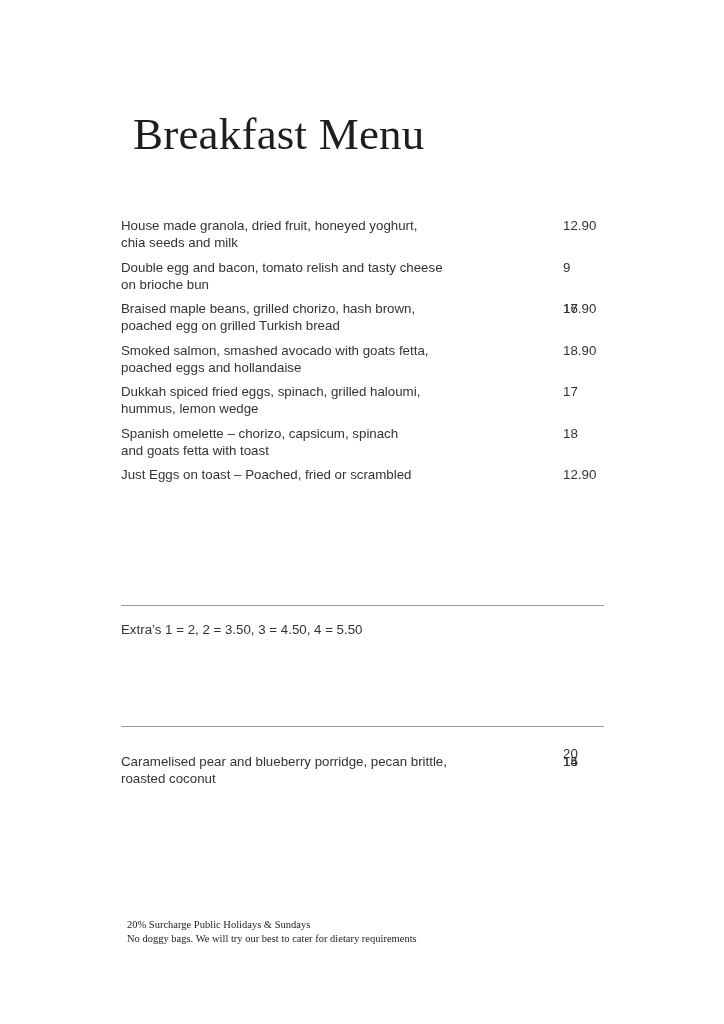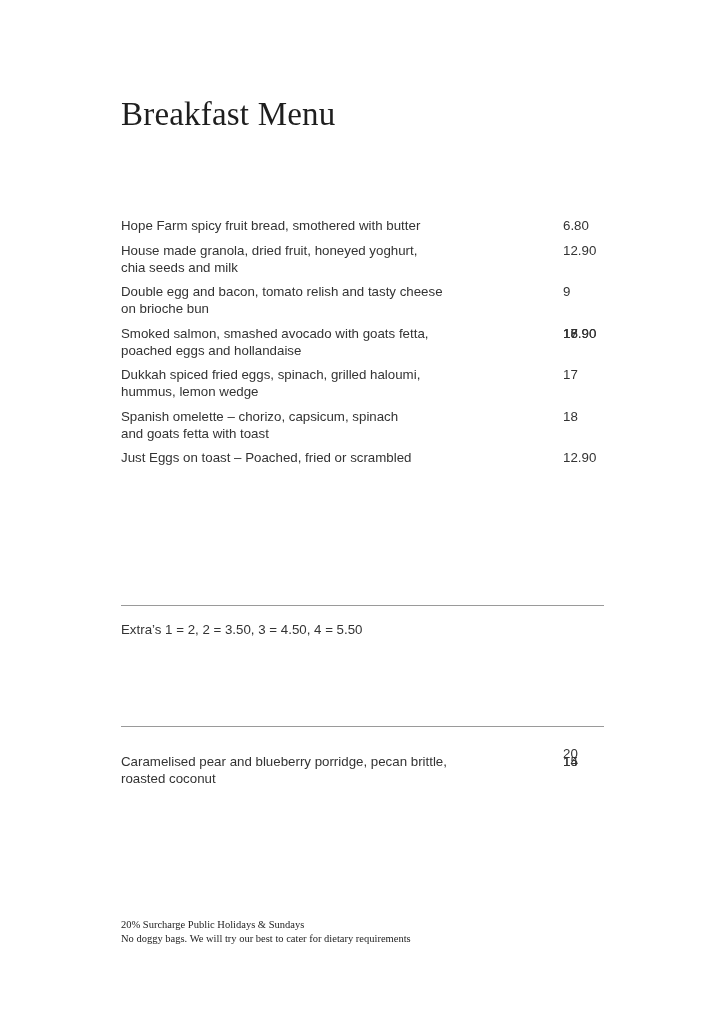--- a/index.html
+++ b/index.html
@@ -1,56 +1,54 @@
 <!DOCTYPE html>
 <html><head>
 <meta charset="utf-8">
 <style>
   html, body { margin: 0; padding: 0; background: #ffffff; }
   body { width: 724px; height: 1024px; position: relative; overflow: hidden; color: #2b2b2b; }
   .title {
     position: absolute; left: 121px; top: 96px;
     font-family: "Liberation Serif", "DejaVu Serif", serif;
-    font-size: 33px; color: #1e1e1e; letter-spacing: 0.2px; margin: 0; font-weight: normal;
+    font-size: 45px; color: #1e1e1e; letter-spacing: 0.2px; margin: 12px; font-weight: normal;
   }
   .section { position: absolute; left: 121px; width: 483px; }
   .item { position: relative; font-family: "Liberation Sans", "DejaVu Sans", sans-serif; font-size: 13.3px; line-height: 17px; color: #333; margin-bottom: 7.5px; }
   .item .desc { display: block; width: 420px; white-space: pre-line; }
   .item .price { position: absolute; left: 442px; top: 0; white-space: pre-line; }
   .divider { position: absolute; left: 121px; width: 483px; height: 1px; background: #9a9a9a; }
   .extras { position: absolute; left: 121px; width: 483px; font-family: "Liberation Sans", "DejaVu Sans", sans-serif; font-size: 13.3px; line-height: 17px; color: #333; }
   .extras .head { display: block; margin-bottom: 8px; }
   .extras .list { display: block; white-space: pre-line; }
-  .footer { position: absolute; left: 121px; top: 918px; font-family: "Liberation Serif", "DejaVu Serif", serif; font-size: 10.5px; line-height: 14px; color: #222; }
+  .footer { position: absolute; left: 127px; top: 918px; font-family: "Liberation Serif", "DejaVu Serif", serif; font-size: 10.5px; line-height: 14px; color: #222; }
   .footer span { display: block; }
 </style>
 </head>
 <body>
 
 <h1 class="title">Breakfast Menu</h1>
 
 <div class="section" style="top:217px;">
-  <div class="item">
-      <span class="desc">Hope Farm spicy fruit bread, smothered with butter</span>
-      <span class="price">6.80</span>
-    </div>
   <div class="item">
       <span class="desc">House made granola, dried fruit, honeyed yoghurt,
 chia seeds and milk</span>
       <span class="price">12.90</span>
     </div>
   <div class="item">
       <span class="desc">Double egg and bacon, tomato relish and tasty cheese
 on brioche bun</span>
       <span class="price">9</span>
     </div>
   <div class="item">
       <span class="price">16.90</span>
     </div>
   <div class="item">
+      <span class="desc">Braised maple beans, grilled chorizo, hash brown,
+poached egg on grilled Turkish bread</span>
       <span class="price">17</span>
     </div>
   <div class="item">
       <span class="desc">Smoked salmon, smashed avocado with goats fetta,
 poached eggs and hollandaise</span>
       <span class="price">18.90</span>
     </div>
   <div class="item">
       <span class="desc">Dukkah spiced fried eggs, spinach, grilled haloumi,
 hummus, lemon wedge</span>

